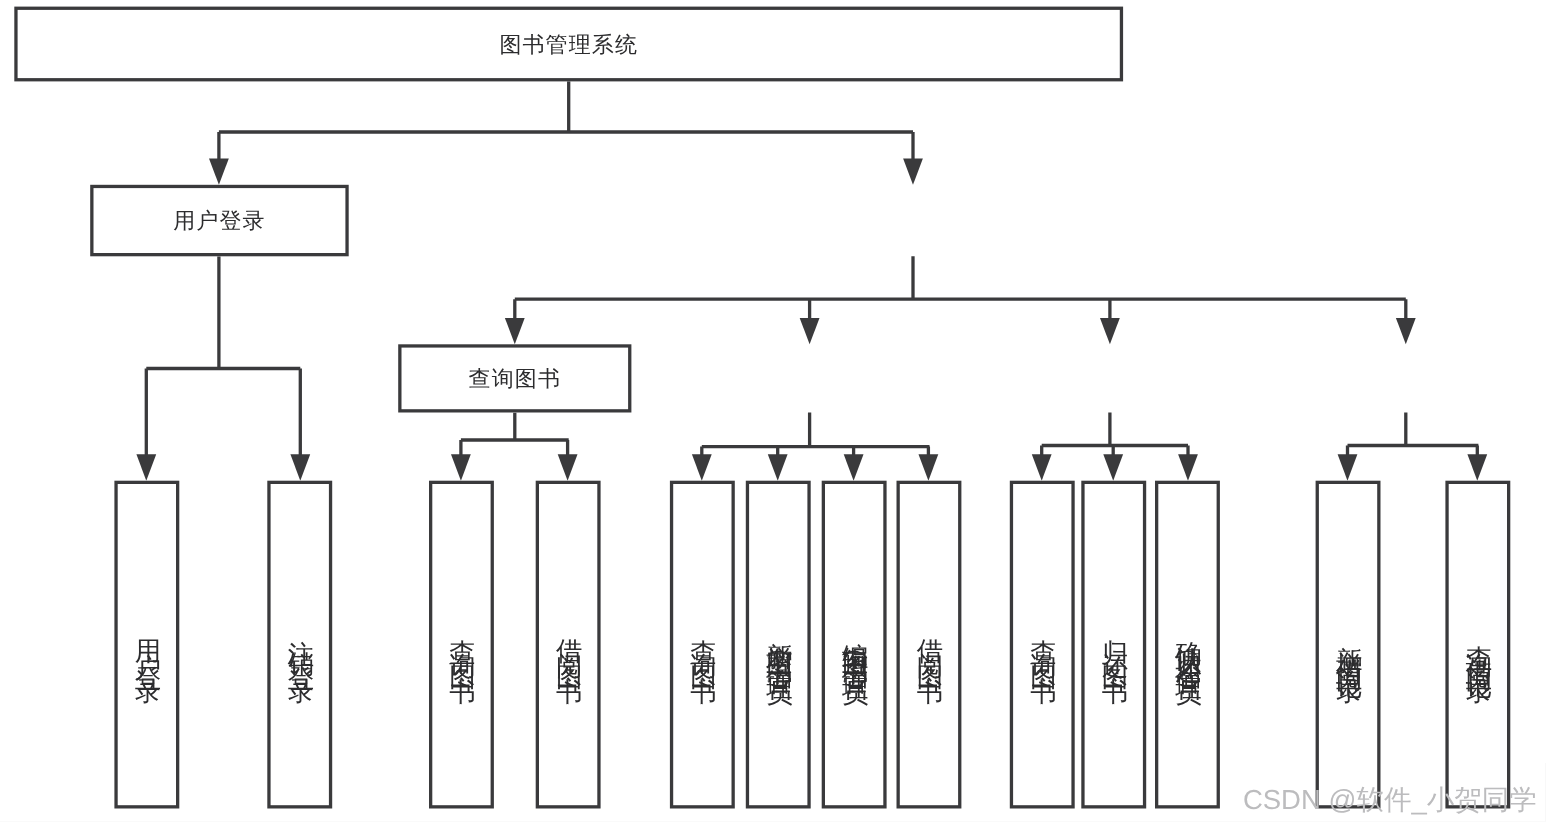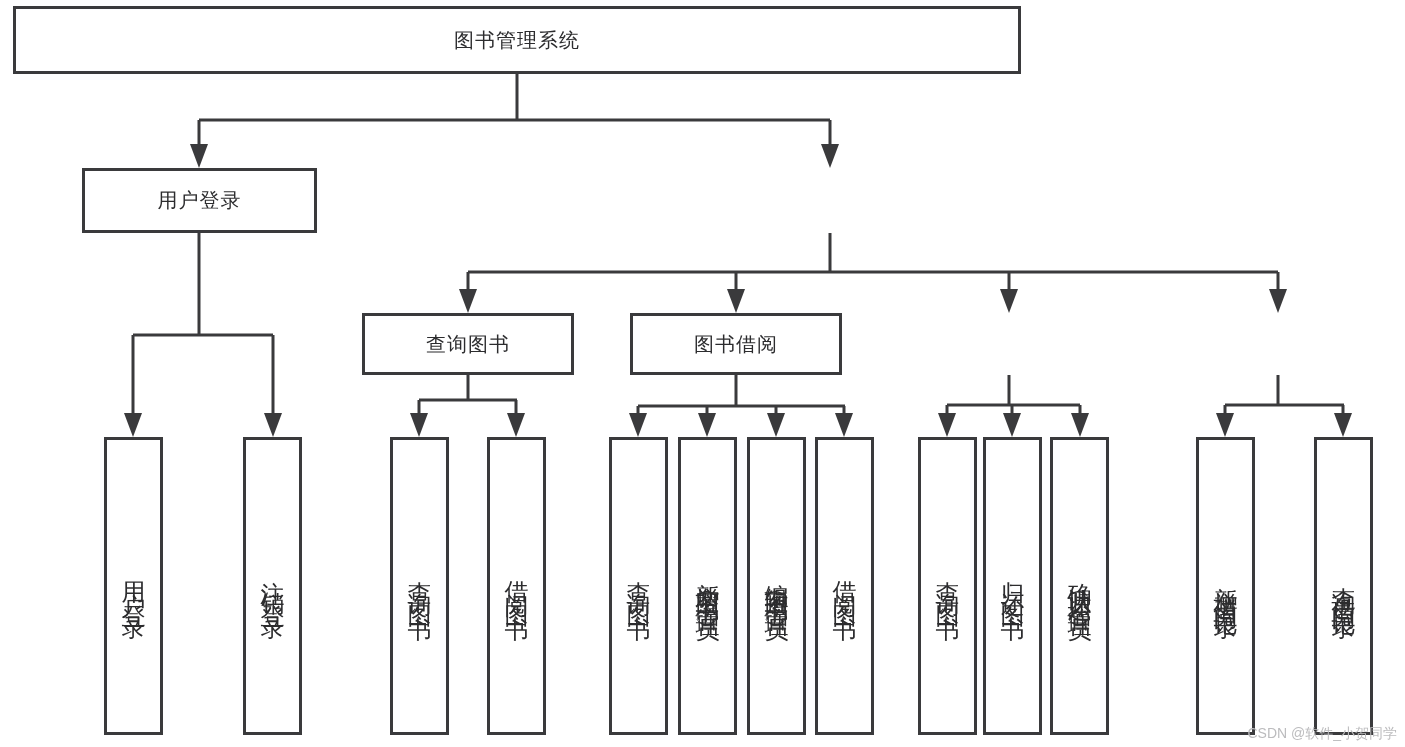--- a/index.html
+++ b/index.html
@@ -44,21 +44,21 @@
     color:var(--text);
     line-height:1;
     white-space:nowrap;
   }
   .sp4{letter-spacing:12px;}
   .sp6{letter-spacing:6px;}
   .sp9{letter-spacing:5px;}
   .watermark{
     position:absolute;
     right:8px;bottom:4px;
-    font-size:14px;
+    font-size:25px;
     color:var(--watermark);
     z-index:5;
     white-space:nowrap;
   }
 </style>
 </head>
 <body>
 
 <div id="canvas">
 
@@ -105,23 +105,20 @@
     <span class="hlabel">图书管理系统</span>
   </div>
 
   <div class="node branch" style="left:82px">
     <span class="hlabel">用户登录</span>
   </div>
 
   <div class="node module" style="left:362px">
     <span class="hlabel">查询图书</span>
   </div>
-  <div class="node module" style="left:630px">
-    <span class="hlabel">图书借阅</span>
-  </div>
 
   <div class="node leaf" style="left:104px">
     <span class="vtext sp4">用户登录</span>
   </div>
   <div class="node leaf" style="left:243px">
     <span class="vtext sp4">注销登录</span>
   </div>
 
   <div class="node leaf" style="left:390px">
     <span class="vtext sp4">查询图书</span>

